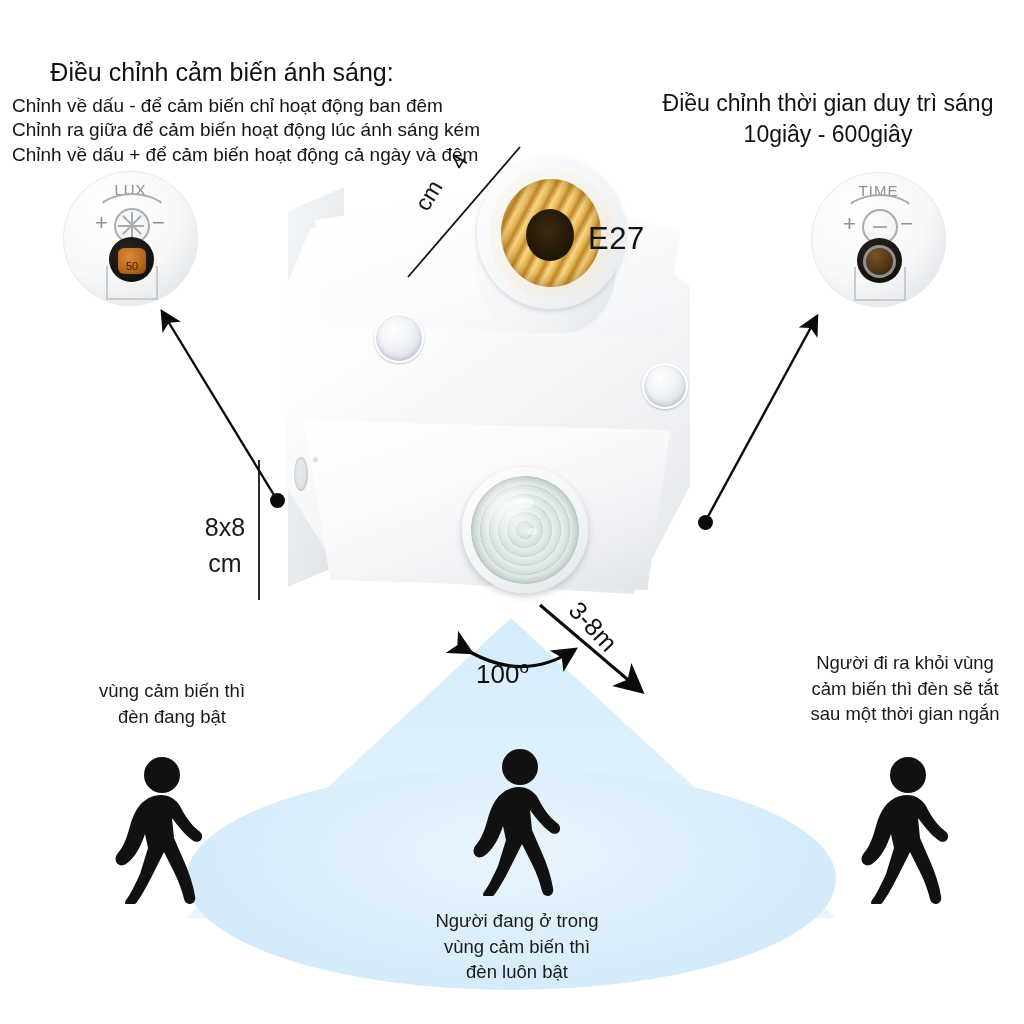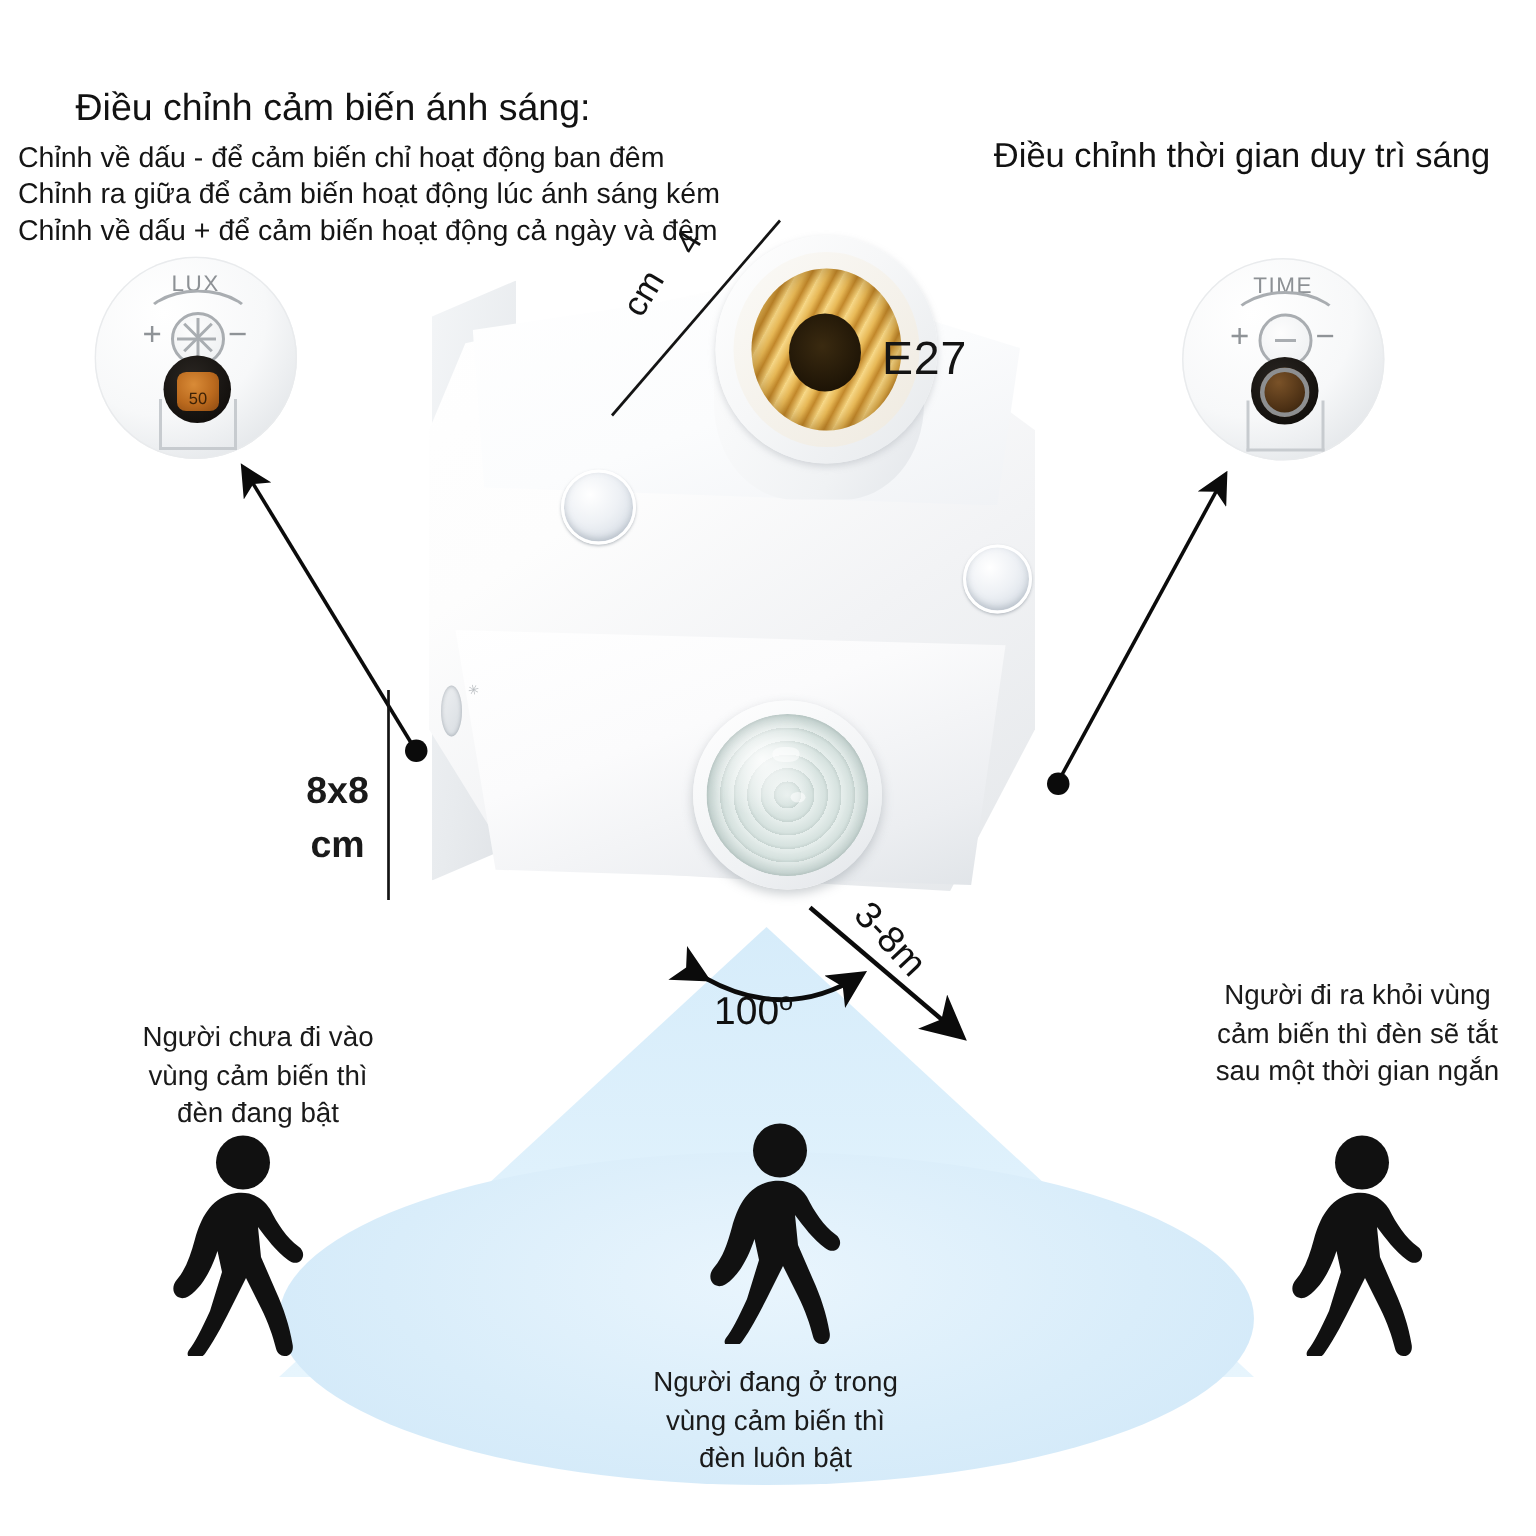--- a/index.html
+++ b/index.html
@@ -20,21 +20,21 @@
     font-weight:400;color:#121212;
   }
   .hdr-line{
     font-size:19px;line-height:1.30;text-align:center;white-space:nowrap;
     color:#151515;
   }
   .callout{
     font-size:18.5px;line-height:1.38;text-align:center;color:#1a1a1a;
     white-space:nowrap;
   }
-  .dimtext{font-size:25px;line-height:1.2;color:#1a1a1a;text-align:center;font-weight:bold;}
+  .dimtext{font-size:25px;line-height:1.2;color:#1a1a1a;text-align:center;}
   .e27{font-size:31px;color:#141414;letter-spacing:.5px;}
   .angle-label{font-size:26px;color:#101010;}
   .sup-deg{font-size:17px;vertical-align:super;}
   .rot-4{
     transform:rotate(-59deg);transform-origin:50% 50%;
     font-size:23px;color:#121212;
   }
   .rot-cm{
     transform:rotate(-59deg);transform-origin:50% 50%;
     font-size:23px;color:#121212;
@@ -190,20 +190,21 @@
 
   <div class="abs" style="left:12px;top:58px;width:420px;">
     <div class="hdr-title">Điều chỉnh cảm biến ánh sáng:</div>
     <div class="hdr-line" style="margin-top:6px;">Chỉnh về dấu - để cảm biến chỉ hoạt động ban đêm</div>
     <div class="hdr-line">Chỉnh ra giữa để cảm biến hoạt động lúc ánh sáng kém</div>
     <div class="hdr-line">Chỉnh về dấu + để cảm biến hoạt động cả ngày và đêm</div>
   </div>
 
   <div class="abs" style="left:638px;top:90px;width:380px;">
     <div class="hdr-title" style="font-size:23px;">Điều chỉnh thời gian duy trì sáng</div>
+    <div class="hdr-title" style="font-size:23px;margin-top:4px;">10giây  -  600giây</div>
   </div>
 
   <div class="abs inset" style="left:63px;top:171px;width:135px;height:135px;">
     <div class="inset-inner">
       <div class="lux-word" style="top:10px;">LUX</div>
 
       <div class="arc" style="left:30px;top:22px;width:74px;height:46px;"></div>
 
       <div class="knob-ring" style="left:51px;top:37px;width:32px;height:32px;">
         <div class="knob-tick" style="left:50%;top:2px;width:2px;height:26px;margin-left:-1px;"></div>
@@ -216,21 +217,21 @@
 
       <div class="slot" style="left:43px;top:95px;width:48px;height:32px;"></div>
       <div class="port" style="left:46px;top:66px;width:45px;height:45px;">
         <div class="pot-lux" style="left:9px;top:11px;width:28px;height:26px;">
           <div class="pot-lux-txt">50</div>
         </div>
       </div>
     </div>
   </div>
 
-  <div class="abs inset" style="left:788px;top:172px;width:135px;height:135px;">
+  <div class="abs inset" style="left:811px;top:172px;width:135px;height:135px;">
     <div class="inset-inner">
       <div class="lux-word" style="top:10px;">TIME</div>
       <div class="arc" style="left:30px;top:22px;width:74px;height:46px;"></div>
       <div class="knob-ring" style="left:51px;top:37px;width:32px;height:32px;">
         <div class="knob-tick" style="left:9px;top:50%;width:14px;height:2px;margin-top:-1px;"></div>
       </div>
       <div class="sign" style="left:32px;top:41px;">+</div>
       <div class="sign" style="left:89px;top:41px;">−</div>
       <div class="slot" style="left:43px;top:95px;width:48px;height:32px;"></div>
       <div class="port" style="left:46px;top:66px;width:45px;height:45px;">
@@ -314,21 +315,20 @@
 
   <div class="abs dimtext" style="left:196px;top:512px;width:58px;">8x8</div>
   <div class="abs dimtext" style="left:196px;top:548px;width:58px;">cm</div>
 
   <div class="abs angle-label" style="left:476px;top:658px;">
     <span>100</span><span class="sup-deg">o</span>
   </div>
   <div class="abs rot-38m" style="left:556px;top:612px;width:74px;text-align:center;">3-8m</div>
 
   <div class="abs" style="left:52px;top:678px;width:240px;">
-    <div class="callout">Người chưa đi vào</div>
     <div class="callout">vùng cảm biến thì</div>
     <div class="callout">đèn đang bật</div>
   </div>
 
   <div class="abs" style="left:392px;top:908px;width:250px;">
     <div class="callout">Người đang ở trong</div>
     <div class="callout">vùng cảm biến thì</div>
     <div class="callout">đèn luôn bật</div>
   </div>
 

